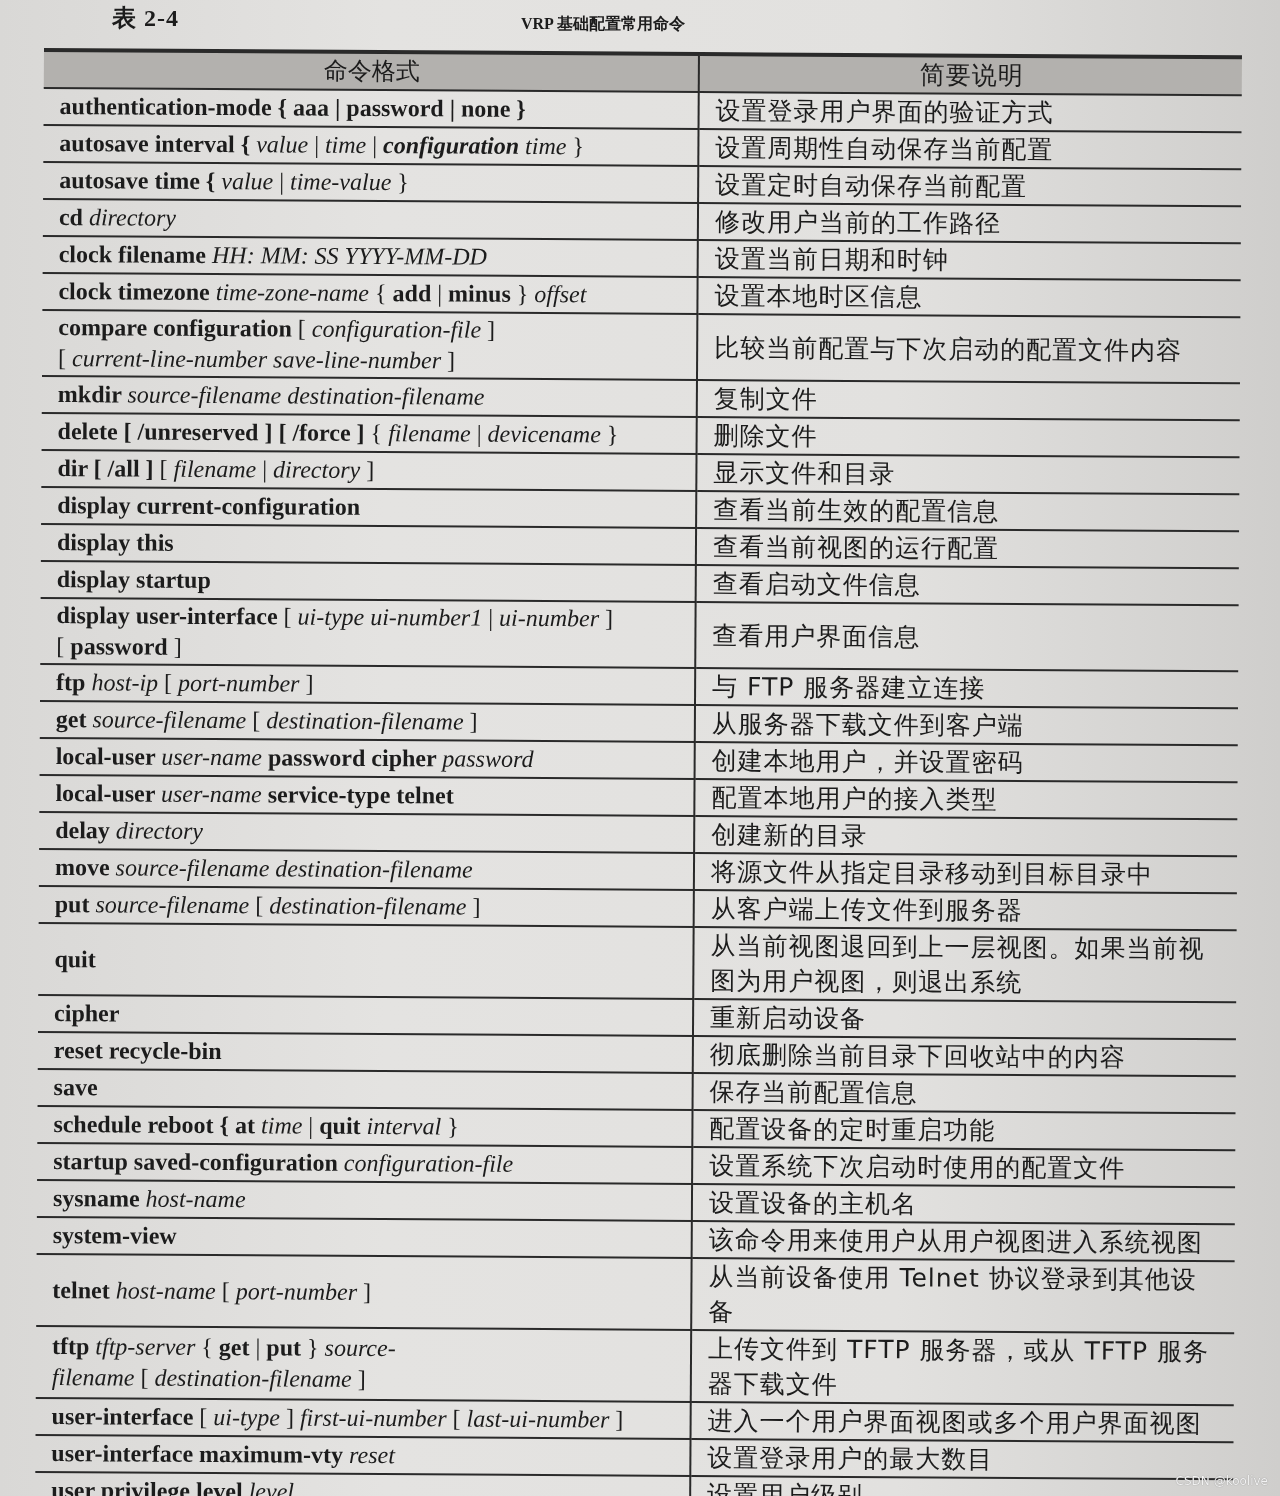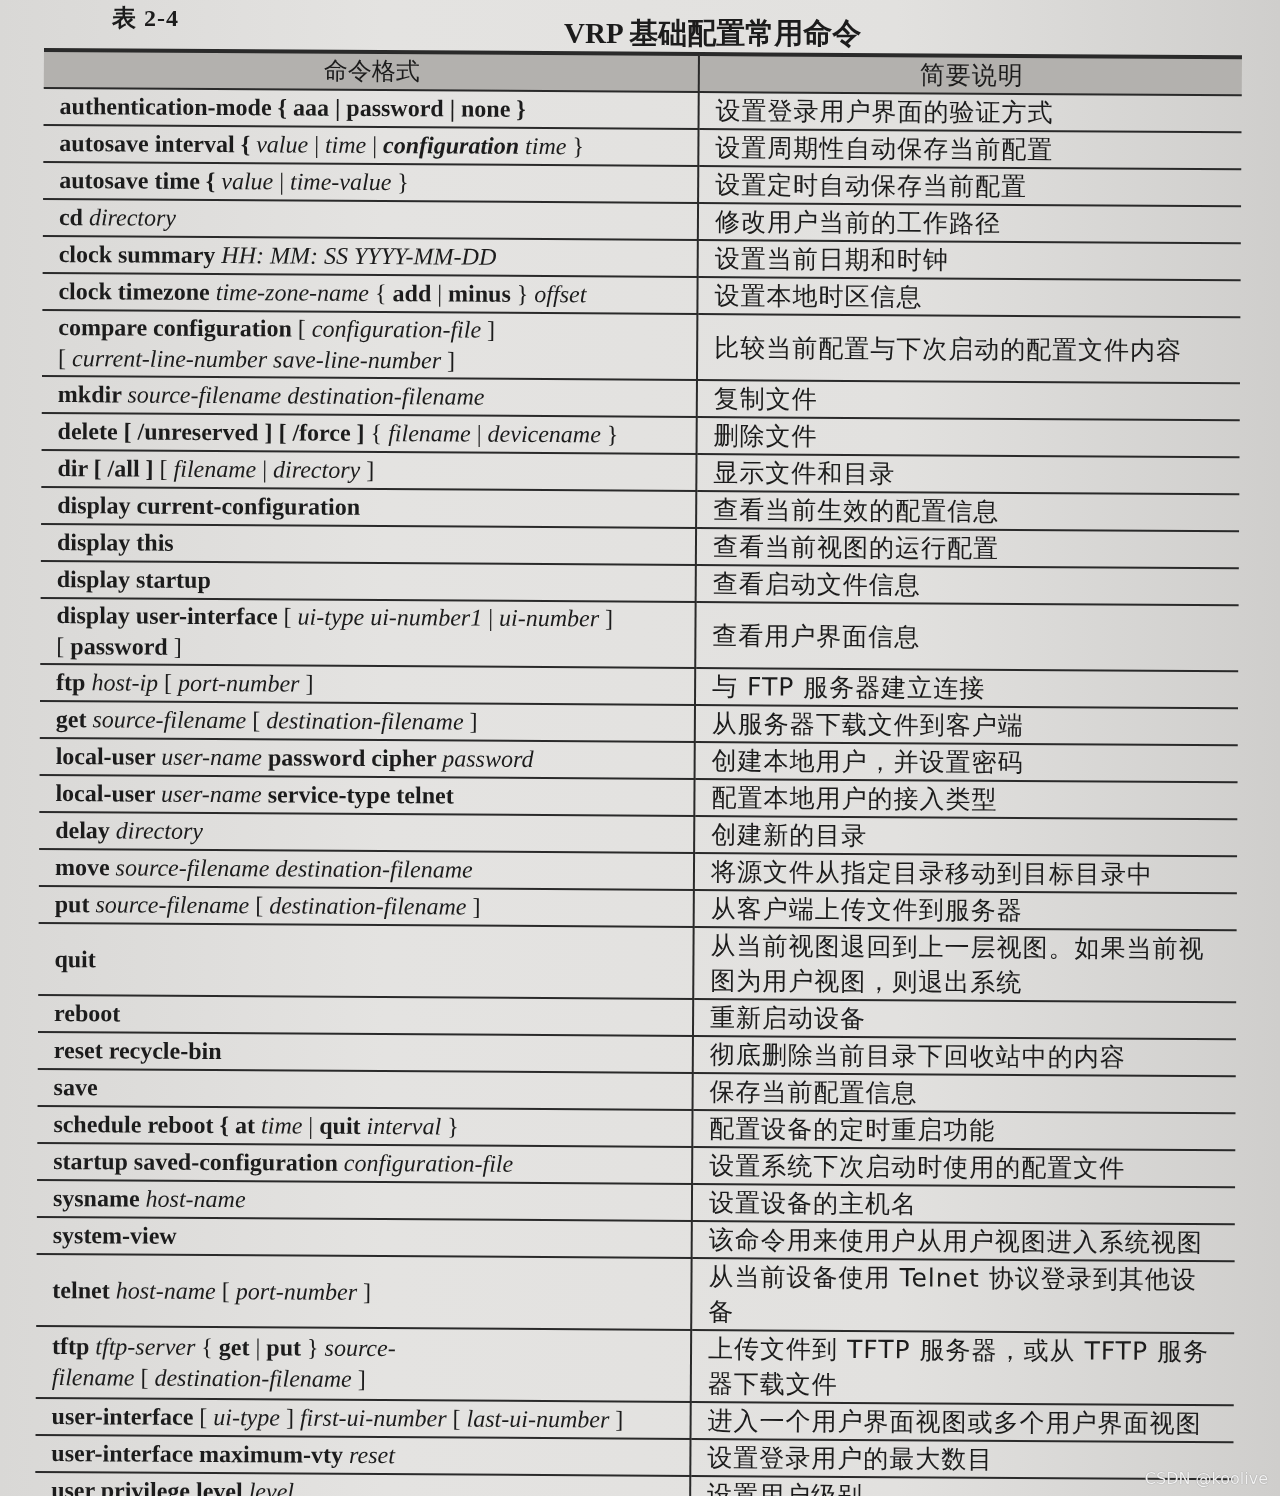--- a/index.html
+++ b/index.html
@@ -8,22 +8,22 @@
     background: linear-gradient(90deg, #d9d8d6 0%, #e4e3e1 30%, #e2e1df 70%, #cfcecc 100%);
     font-family: "Liberation Serif", "DejaVu Serif", serif;
     color: #1c1c1c;
     position: relative;
   }
   .table-label {
     position: absolute; left: 112px; top: 2px;
     font-size: 24px; font-weight: bold; letter-spacing: 1px;
   }
   .table-title {
-    position: absolute; left: 564px; top: 14px;
-    font-size: 29px; font-weight: bold;
+    position: absolute; left: 521px; top: 14px;
+    font-size: 16px; font-weight: bold;
   }
   .tbl {
     position: absolute; left: 44px; top: 48px; width: 1198px;
     border-collapse: collapse;
     transform: rotate(0.35deg);
     transform-origin: 0 0;
   }
   .tbl td, .tbl th {
     border-bottom: 2px solid #2a2a2a;
     padding: 0 14px 0 16px;
@@ -38,21 +38,21 @@
     font-family: "DejaVu Sans", sans-serif; font-weight: normal; font-size: 23px;
   }
   .tbl thead th.c1 { text-align: center; }
   .tbl thead th.c2 { text-align: center; }
   .tbl tbody tr { height: 37px; }
   .tbl tbody tr.tall { height: 66px; }
   .b { font-weight: bold; }
   .i { font-style: italic; }
   .watermark {
     position: absolute; right: 12px; bottom: 8px;
-    font-family: "DejaVu Sans", sans-serif; font-size: 16px; color: #f2f2f2;
+    font-family: "DejaVu Sans", sans-serif; font-size: 12px; color: #f2f2f2;
     text-shadow: 0 0 1px #777;
   }
 </style>
 </head>
 <body>
 
 <div class="table-label">表 2-4</div>
 <div class="table-title">VRP 基础配置常用命令</div>
 
 <table class="tbl">
@@ -73,21 +73,21 @@
       </tr>
       <tr>
         <td class="c1"><span class="b">autosave time { </span><span class="i">value</span><span> | </span><span class="i">time-value</span><span> }</span></td>
         <td class="c2">设置定时自动保存当前配置</td>
       </tr>
       <tr>
         <td class="c1"><span class="b">cd </span><span class="i">directory</span></td>
         <td class="c2">修改用户当前的工作路径</td>
       </tr>
       <tr>
-        <td class="c1"><span class="b">clock summary </span><span class="i">HH: MM: SS YYYY-MM-DD</span></td>
+        <td class="c1"><span class="b">clock filename </span><span class="i">HH: MM: SS YYYY-MM-DD</span></td>
         <td class="c2">设置当前日期和时钟</td>
       </tr>
       <tr>
         <td class="c1"><span class="b">clock timezone </span><span class="i">time-zone-name</span><span> { </span><span class="b">add</span><span> | </span><span class="b">minus</span><span> } </span><span class="i">offset</span></td>
         <td class="c2">设置本地时区信息</td>
       </tr>
       <tr class="tall">
         <td class="c1"><span class="b">compare configuration </span><span>[ </span><span class="i">configuration-file</span><span> ]</span><br><span>[ </span><span class="i">current-line-number save-line-number</span><span> ]</span></td>
         <td class="c2">比较当前配置与下次启动的配置文件内容</td>
       </tr>
@@ -145,21 +145,21 @@
       </tr>
       <tr>
         <td class="c1"><span class="b">put </span><span class="i">source-filename</span><span> [ </span><span class="i">destination-filename</span><span> ]</span></td>
         <td class="c2">从客户端上传文件到服务器</td>
       </tr>
       <tr class="tall">
         <td class="c1"><span class="b">quit</span></td>
         <td class="c2">从当前视图退回到上一层视图。如果当前视图为用户视图，则退出系统</td>
       </tr>
       <tr>
-        <td class="c1"><span class="b">reboot</span></td>
+        <td class="c1"><span class="b">cipher</span></td>
         <td class="c2">重新启动设备</td>
       </tr>
       <tr>
         <td class="c1"><span class="b">reset recycle-bin</span></td>
         <td class="c2">彻底删除当前目录下回收站中的内容</td>
       </tr>
       <tr>
         <td class="c1"><span class="b">save</span></td>
         <td class="c2">保存当前配置信息</td>
       </tr>

